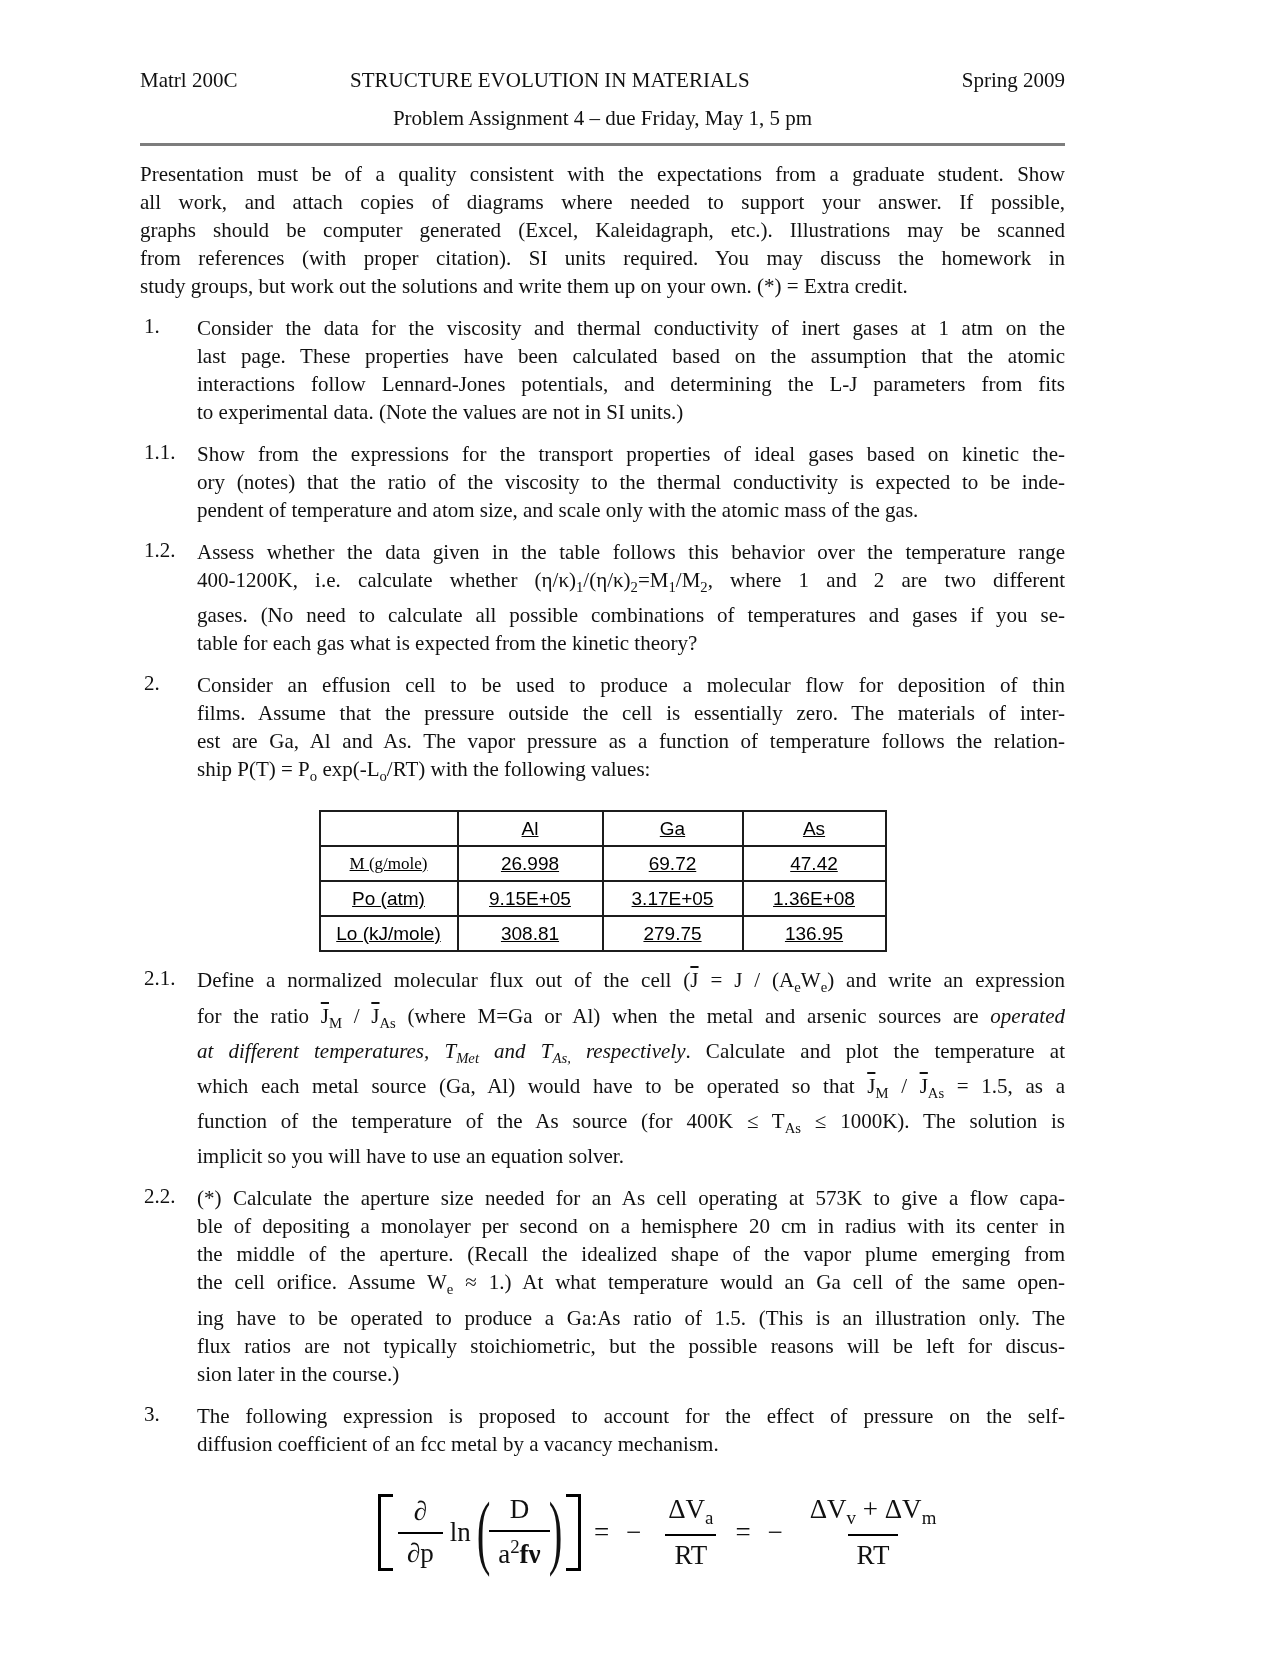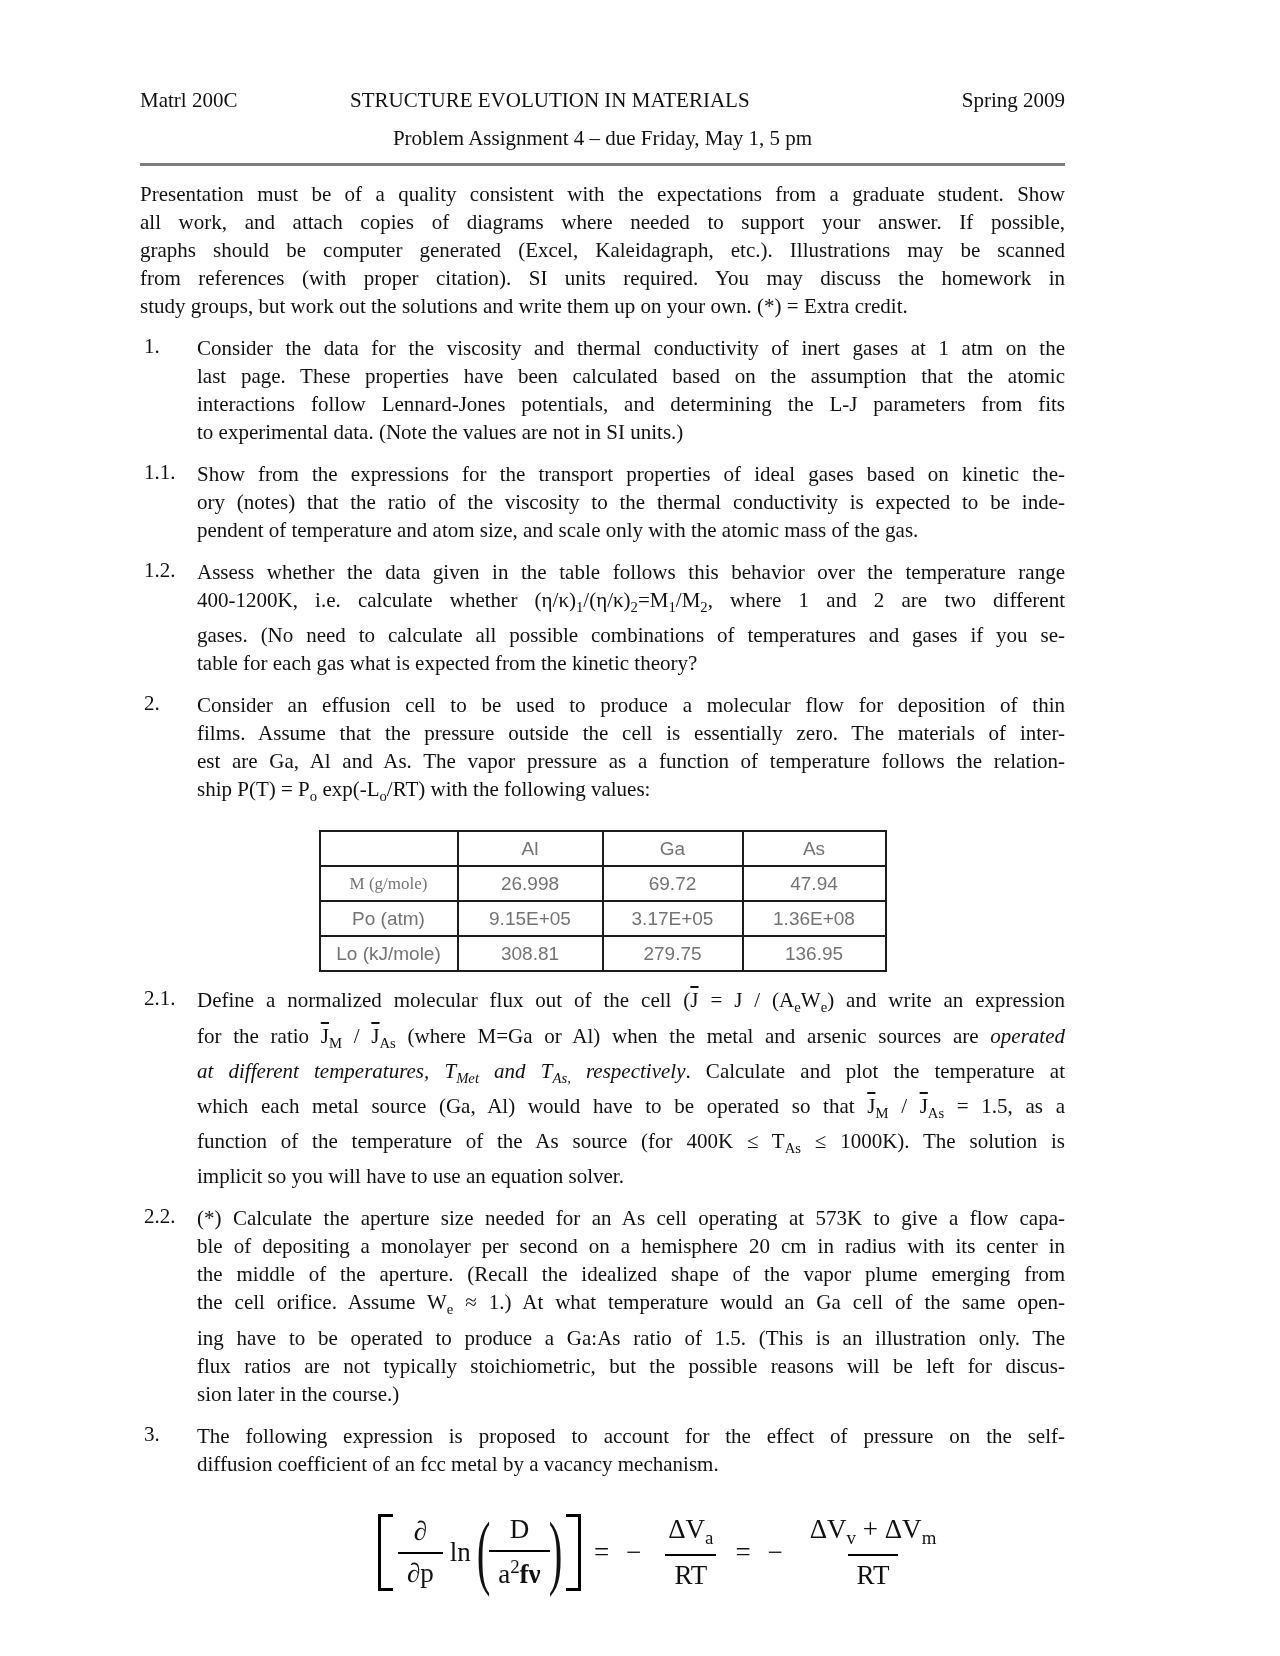--- a/index.html
+++ b/index.html
@@ -1,21 +1,21 @@
 <!DOCTYPE html>
 <html><head>
 <meta charset="utf-8">
 <style>
   html,body{margin:0;padding:0;}
   body{
     width:1280px;height:1656px;background:#ffffff;color:#111;
     font-family:"Liberation Serif","DejaVu Serif",serif;
     font-size:21px;overflow:hidden;
   }
-  #page{width:925px;margin:0 0 0 140px;padding-top:88px;}
+  #page{width:925px;margin:0 0 0 140px;padding-top:68px;}
 
   
   .hdr-row{display:flex;align-items:baseline;}
   .hdr-course{width:210px;}
   .hdr-title{flex:1;text-align:left;}
   .hdr-term{width:210px;text-align:right;}
   .hdr-sub{text-align:center;margin-top:13px;}
   .hdr-rule{border:none;border-top:3px solid #7d7d7d;margin:12px 0 0 0;}
 
   
@@ -34,21 +34,21 @@
   .ov{text-decoration:overline;}
   sub{font-size:.7em;}
   sup{font-size:.7em;}
   sub.it,sup.it{font-style:italic;}
 
   
   table.vtab{
     border-collapse:collapse;table-layout:fixed;
     margin:20px auto 4px auto;
     font-family:"Liberation Sans","DejaVu Sans",sans-serif;
-    font-size:19px;color:#737373;
+    font-size:19px;color:#000000;text-decoration:underline;
   }
   .vtab td,.vtab th{
     border:2px solid #1c1c1c;text-align:center;vertical-align:middle;
     height:33px;padding:0 6px;font-weight:normal;
   }
   .vtab col.c0{width:138px;}
   .vtab col.c1{width:145px;}
   .vtab col.c2{width:140px;}
   .vtab col.c3{width:143px;}
   .vtab tbody tr:first-child td:first-child{
@@ -143,21 +143,21 @@
           <th>Al</th>
           <th>Ga</th>
           <th>As</th>
         </tr>
       </thead>
     <tbody>
         <tr>
           <td>M (g/mole)</td>
           <td>26.998</td>
           <td>69.72</td>
-          <td>47.94</td>
+          <td>47.42</td>
         </tr>
         <tr>
           <td>Po (atm)</td>
           <td>9.15E+05</td>
           <td>3.17E+05</td>
           <td>1.36E+08</td>
         </tr>
         <tr>
           <td>Lo (kJ/mole)</td>
           <td>308.81</td>

